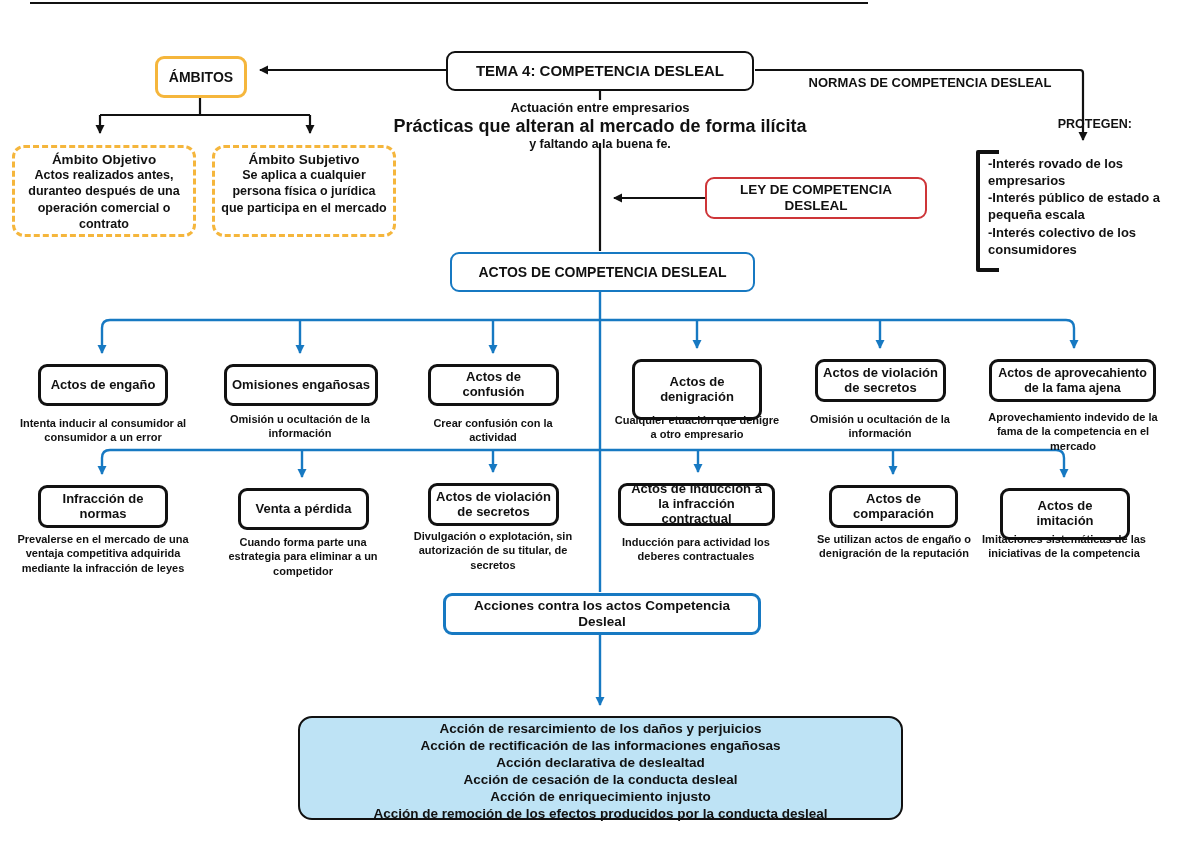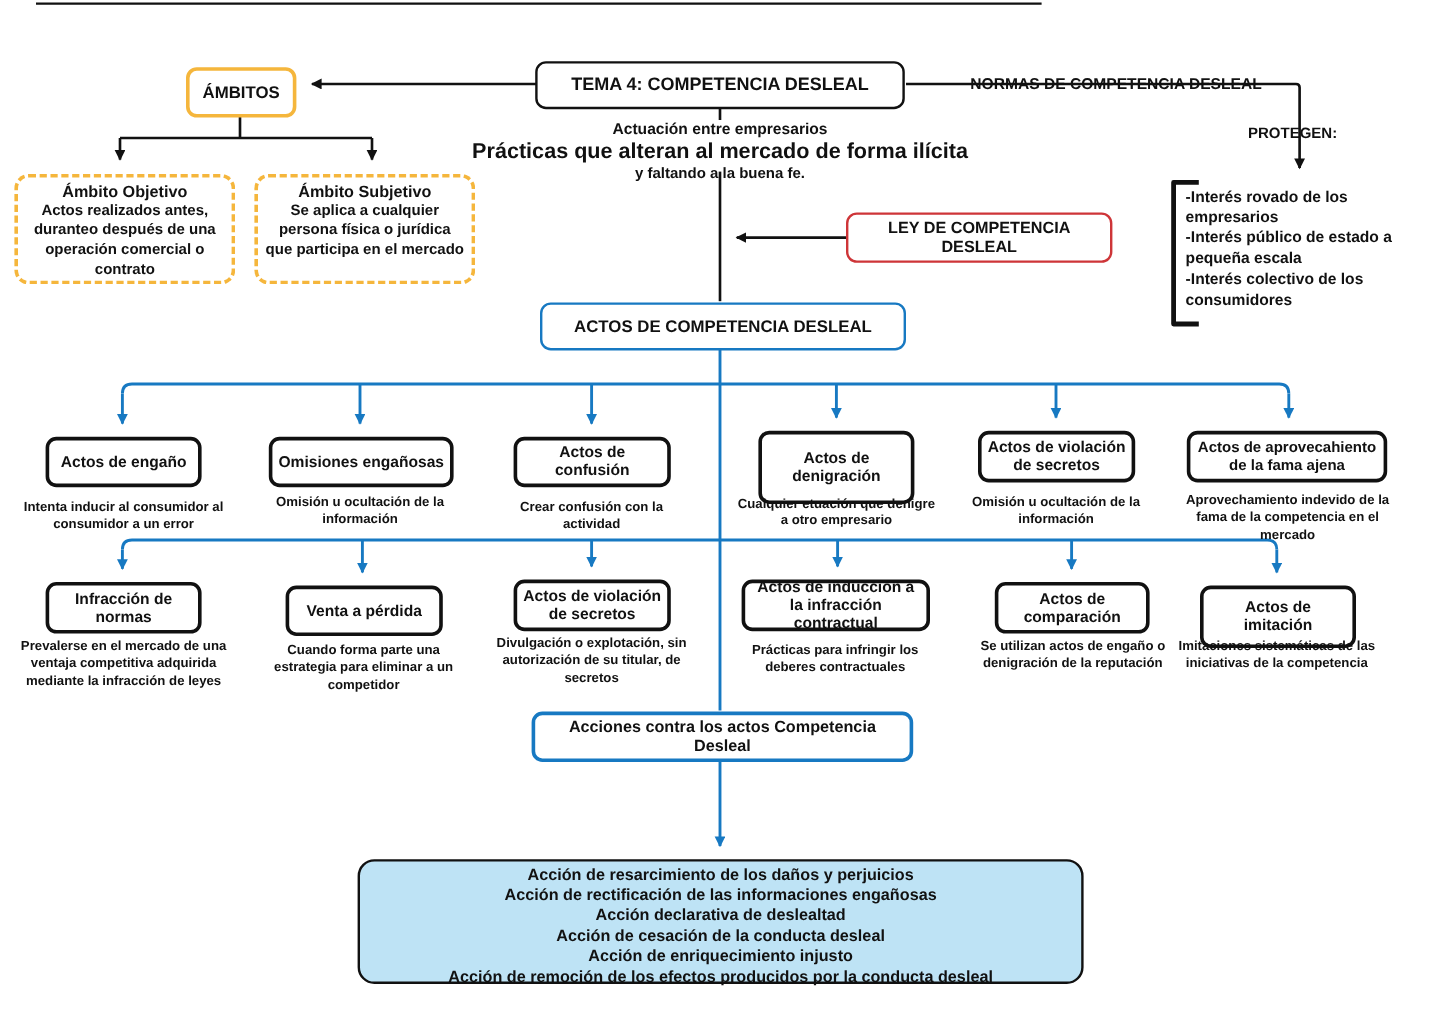--- a/index.html
+++ b/index.html
@@ -30,21 +30,21 @@
     position:absolute;box-sizing:border-box;background:#fff;
     border:3px dashed var(--yellow);border-radius:12px;
     text-align:center;padding:4px 6px;
   }
   .dashedbox .t{font-weight:700;font-size:13.5px;}
   .dashedbox .b{font-weight:700;font-size:12.5px;line-height:1.3;}
   .desc{
     position:absolute;text-align:center;font-weight:700;font-size:11px;
     line-height:1.3;color:var(--ink);
   }
-  .lbl{position:absolute;font-weight:700;color:var(--ink);}
+  .lbl{position:absolute;font-weight:700;color:var(--ink);margin-top:13px;}
   .intro{position:absolute;left:390px;top:100px;width:420px;text-align:center;font-weight:700;}
   .intro .l1{font-size:13px;}
   .intro .l2{font-size:18px;margin-top:1px;}
   .intro .l3{font-size:12.5px;}
   .interests{position:absolute;left:988px;top:155px;width:188px;font-weight:700;font-size:13px;line-height:1.32;}
   .bigbox{
     position:absolute;left:298px;top:716px;width:605px;height:104px;box-sizing:border-box;
     background:var(--lblue);border:2.5px solid var(--ink);border-radius:14px;
     text-align:center;font-weight:700;font-size:13.5px;line-height:17px;padding-top:2px;
   }
@@ -94,21 +94,21 @@
     <path d="M1064,458 V477" stroke="#1779C2" stroke-width="2.4" fill="none" marker-end="url(#mk-blue)"></path>
     <path d="M600,632 V705" stroke="#1779C2" stroke-width="2.4" fill="none" marker-end="url(#mk-blue)"></path>
   </svg>
 
   <div class="node big" style="left:446px;top:51px;width:308px;height:39px">TEMA 4: COMPETENCIA DESLEAL</div>
 
   <div class="node yellow" style="left:155px;top:56px;width:92px;height:28px">ÁMBITOS</div>
 
   <div class="lbl" style="left:790px;top:62px;width:280px;text-align:center;font-size:13px;">NORMAS DE COMPETENCIA DESLEAL</div>
 
-  <div class="lbl" style="left:1040px;top:104px;width:92px;text-align:left;font-size:12.5px;">PROTEGEN:</div>
+  <div class="lbl" style="left:1040px;top:104px;width:92px;text-align:right;font-size:12.5px;">PROTEGEN:</div>
 
   <div class="interests">
     <div>-Interés rovado de los empresarios</div>
     <div>-Interés público de estado a pequeña escala</div>
     <div>-Interés colectivo de los consumidores</div>
   </div>
 
   <div class="intro">
     <div class="l1">Actuación entre empresarios</div>
     <div class="l2">Prácticas que alteran al mercado de forma ilícita</div>
@@ -145,21 +145,21 @@
   <div class="node" style="left:38px;top:485px;width:130px;height:43px">Infracción de normas</div>
   <div class="node" style="left:238px;top:488px;width:131px;height:36px">Venta a pérdida</div>
   <div class="node" style="left:428px;top:483px;width:131px;height:43px">Actos de violación de secretos</div>
   <div class="node" style="left:618px;top:483px;width:157px;height:43px">Actos de inducción a la infracción contractual</div>
   <div class="node" style="left:829px;top:485px;width:129px;height:43px">Actos de comparación</div>
   <div class="node" style="left:1000px;top:488px;width:130px;height:52px">Actos de imitación</div>
 
   <div class="desc" style="left:8px;top:532px;width:190px">Prevalerse en el mercado de una ventaja competitiva adquirida mediante la infracción de leyes</div>
   <div class="desc" style="left:220px;top:535px;width:166px">Cuando forma parte una estrategia para eliminar a un competidor</div>
   <div class="desc" style="left:410px;top:529px;width:166px">Divulgación o explotación, sin autorización de su titular, de secretos</div>
-  <div class="desc" style="left:608px;top:535px;width:176px">Prácticas para infringir los deberes contractuales</div>
+  <div class="desc" style="left:608px;top:535px;width:176px">Inducción para actividad los deberes contractuales</div>
   <div class="desc" style="left:811px;top:532px;width:166px">Se utilizan actos de engaño o denigración de la reputación</div>
   <div class="desc" style="left:976px;top:532px;width:176px">Imitaciones sistemáticas de las iniciativas de la competencia</div>
 
   <div class="node blue2" style="left:443px;top:593px;width:318px;height:38px">Acciones contra los actos  Competencia Desleal</div>
 
   <div class="bigbox">
     <div>Acción de resarcimiento de los daños y perjuicios</div>
     <div>Acción de rectificación de las informaciones engañosas</div>
     <div>Acción declarativa de deslealtad</div>
     <div>Acción de cesación de la conducta desleal</div>

